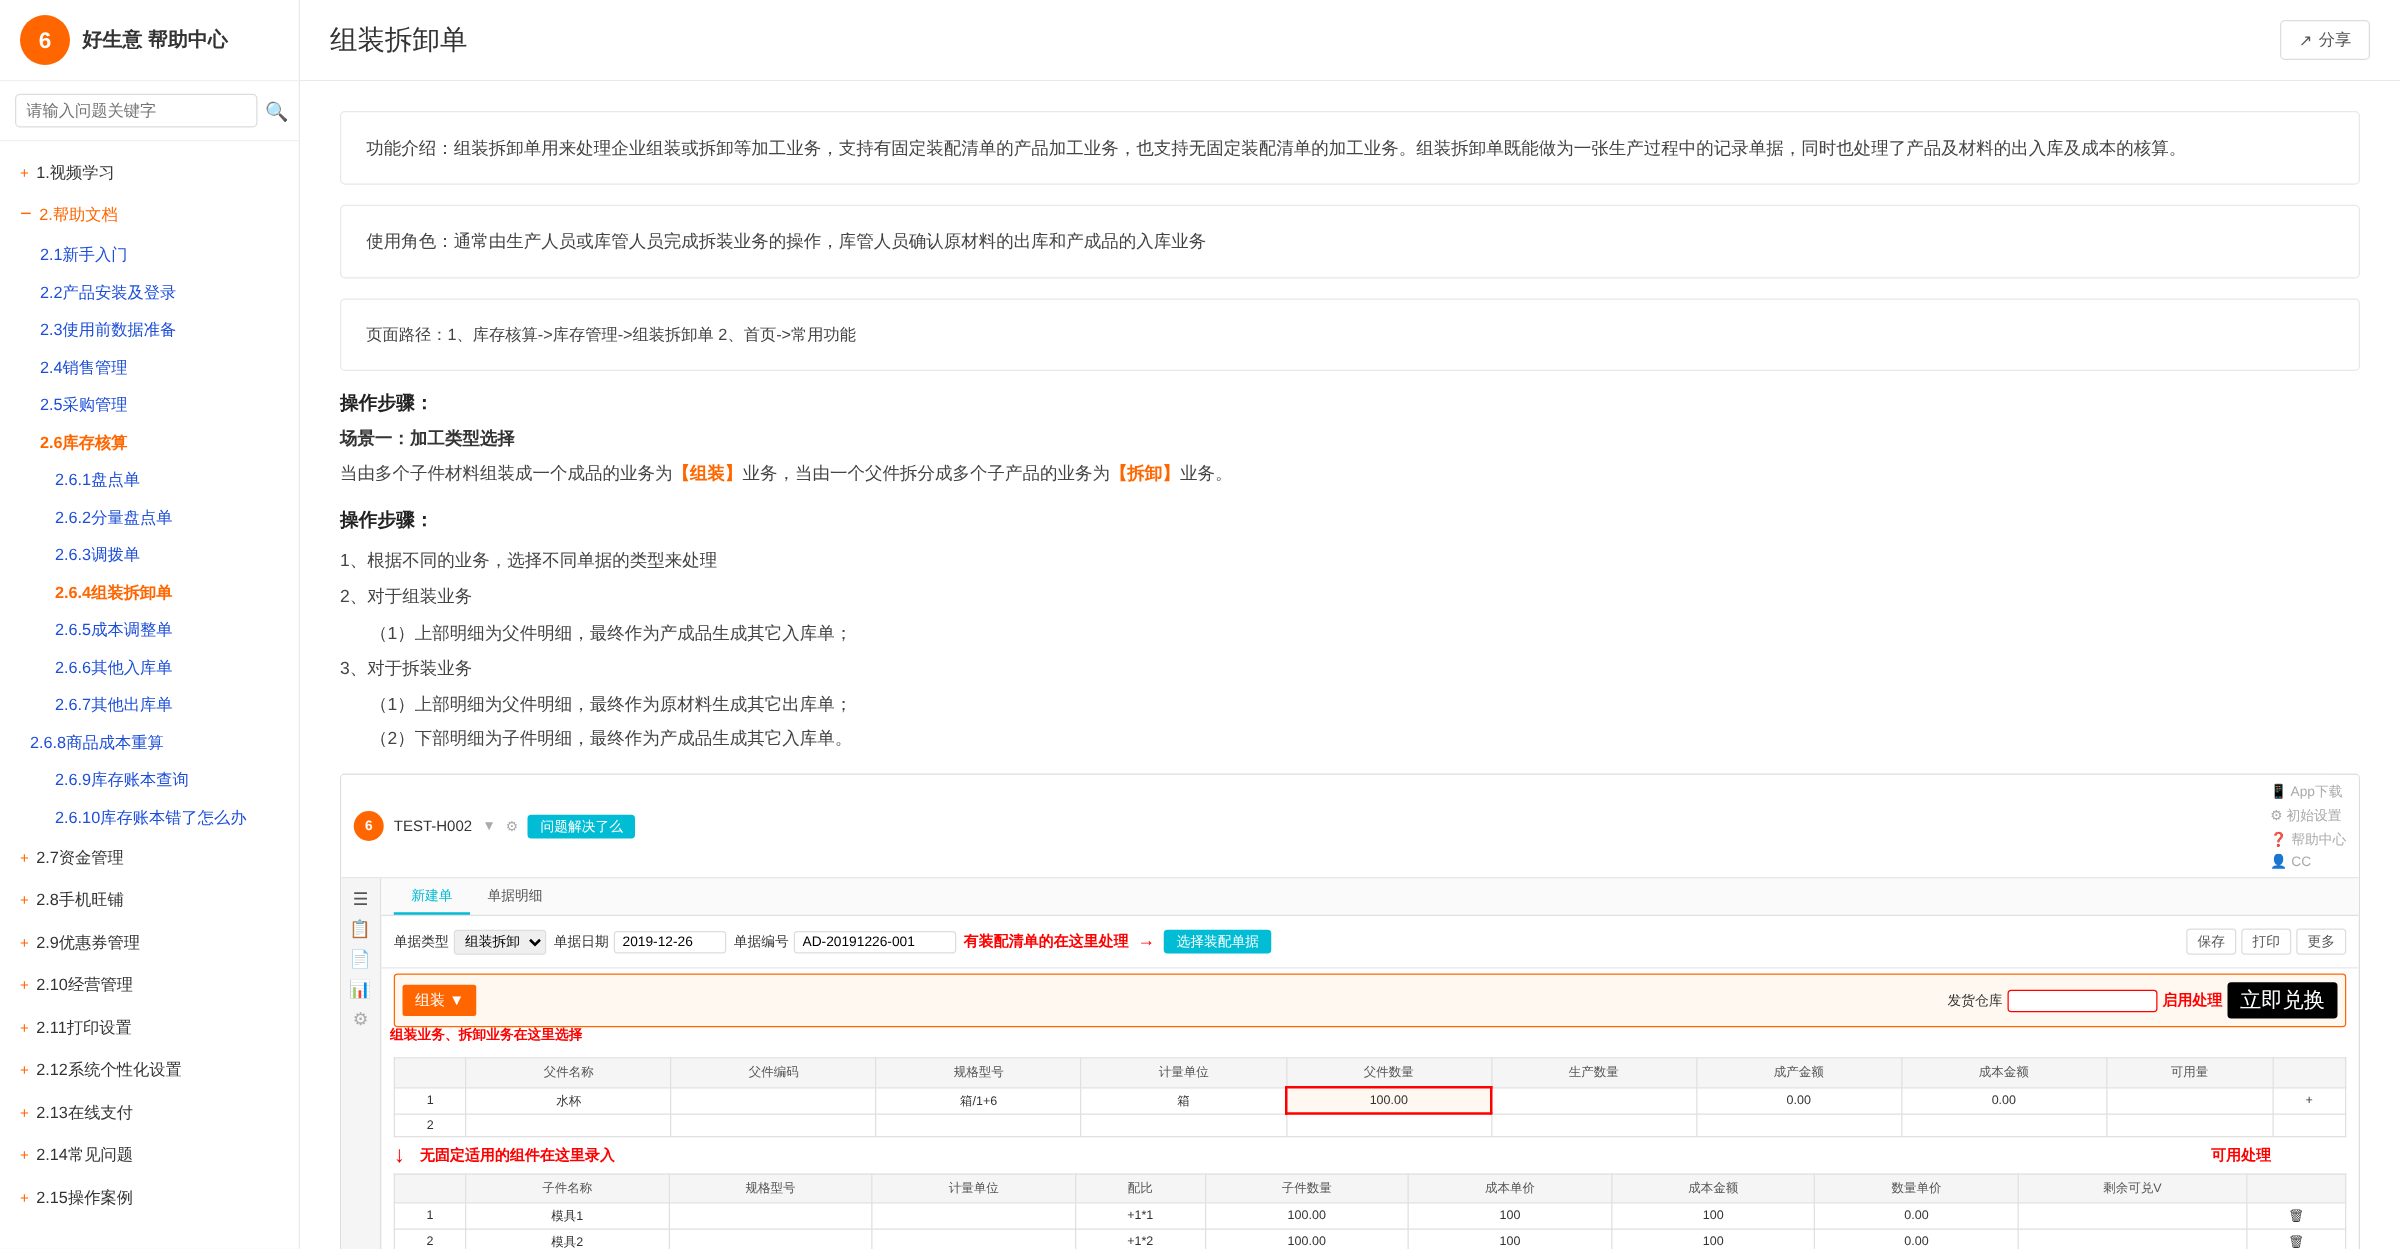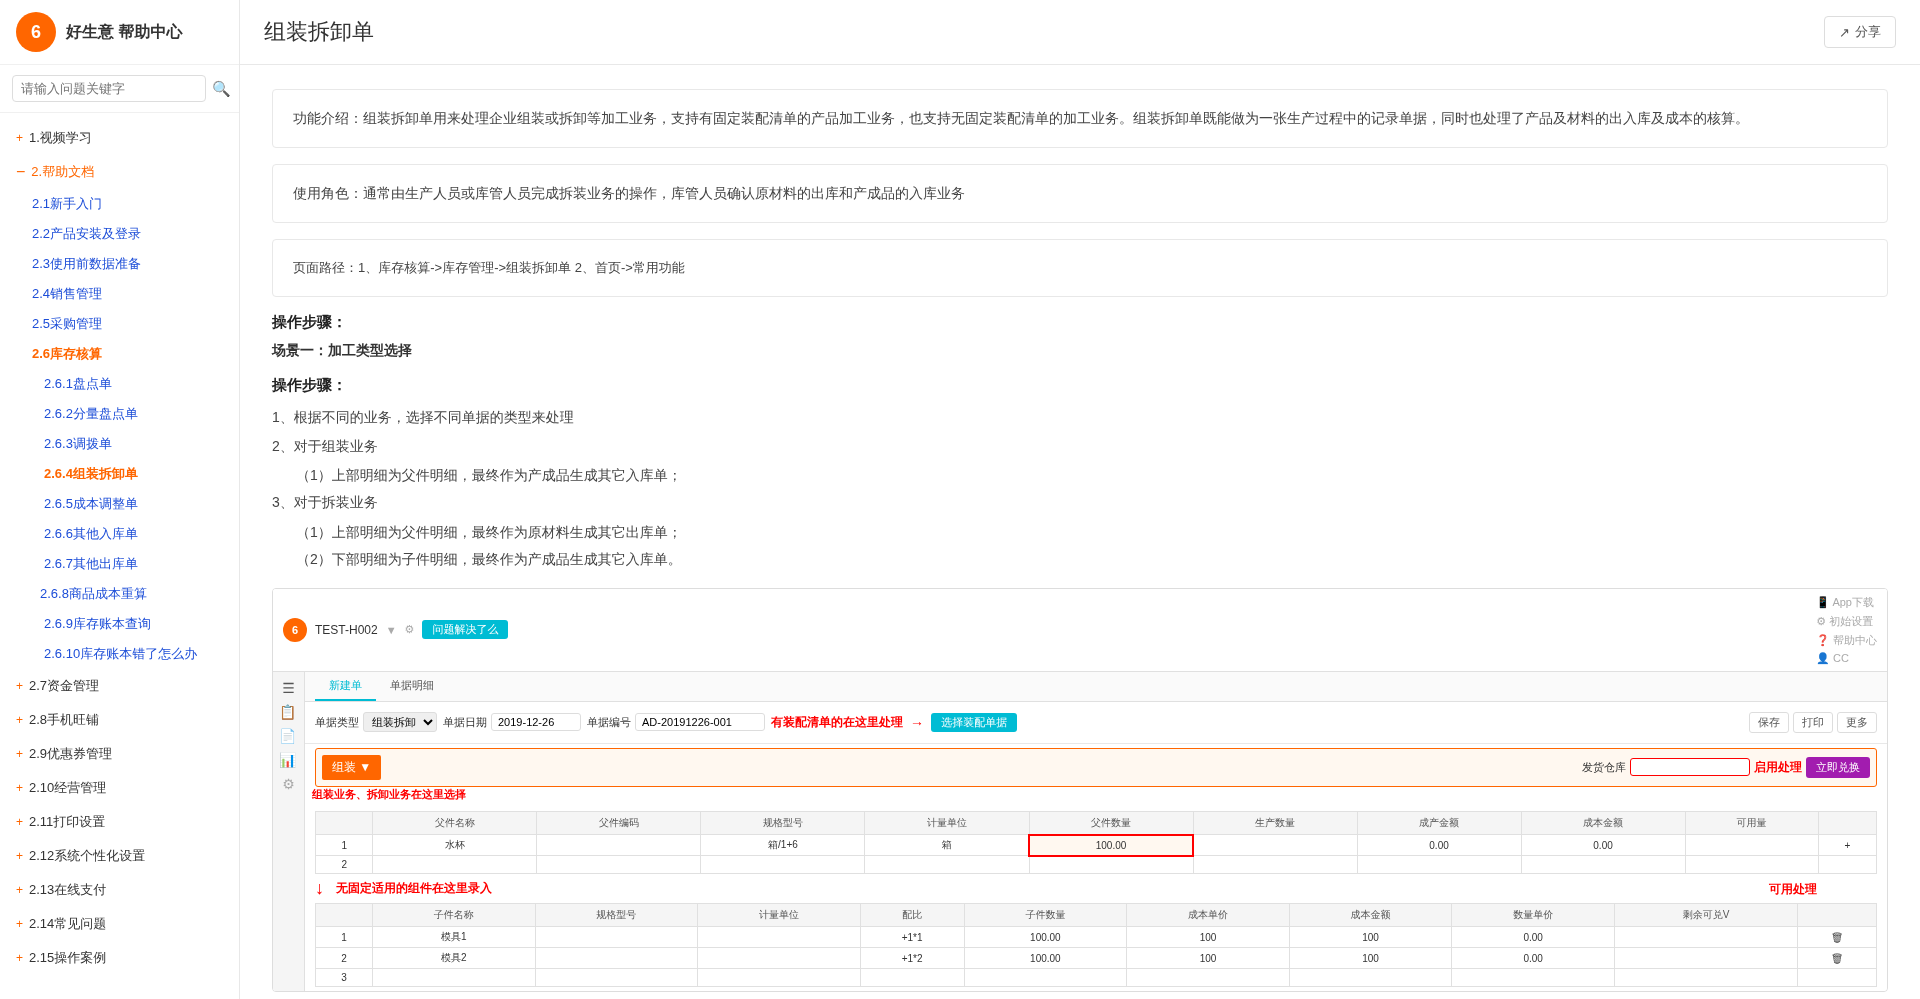--- a/index.html
+++ b/index.html
@@ -283,21 +283,21 @@
     <div class="nav-sub-item">2.4销售管理</div>
     <div class="nav-sub-item">2.5采购管理</div>
     <div class="nav-sub-item active" style="color:#f60;font-weight:600;">2.6库存核算</div>
     <div class="nav-sub-item" style="padding-left:44px;">2.6.1盘点单</div>
     <div class="nav-sub-item" style="padding-left:44px;">2.6.2分量盘点单</div>
     <div class="nav-sub-item" style="padding-left:44px;">2.6.3调拨单</div>
     <div class="nav-sub-item active" style="padding-left:44px;color:#f60;font-weight:600;">2.6.4组装拆卸单</div>
     <div class="nav-sub-item" style="padding-left:44px;">2.6.5成本调整单</div>
     <div class="nav-sub-item" style="padding-left:44px;">2.6.6其他入库单</div>
     <div class="nav-sub-item" style="padding-left:44px;">2.6.7其他出库单</div>
-    <div class="nav-sub-item" style="padding-left:40px;">2.6.8商品成本重算</div>
+    <div class="nav-sub-item" style="padding-left:24px;">2.6.8商品成本重算</div>
     <div class="nav-sub-item" style="padding-left:44px;">2.6.9库存账本查询</div>
     <div class="nav-sub-item" style="padding-left:44px;">2.6.10库存账本错了怎么办</div>
     <div class="nav-item">
       <span class="prefix">+</span>
       <span>2.7资金管理</span>
     </div>
     <div class="nav-item">
       <span class="prefix">+</span>
       <span>2.8手机旺铺</span>
     </div>
@@ -352,20 +352,23 @@
     </div>
 
     <div class="info-block path-block">
       <span>页面路径：1、库存核算-&gt;库存管理-&gt;组装拆卸单 2、首页-&gt;常用功能</span>
     </div>
 
     <div class="section-title">操作步骤：</div>
 
     <div class="sub-section-title">场景一：加工类型选择</div>
 
+    <div class="content-text">
+      当由多个子件材料组装成一个成品的业务为<span class="highlight">【组装】</span>业务，当由一个父件拆分成多个子产品的业务为<span class="highlight">【拆卸】</span>业务。
+    </div>
 
     <div class="section-title">操作步骤：</div>
 
     <div class="step-item">1、根据不同的业务，选择不同单据的类型来处理</div>
     <div class="step-item">2、对于组装业务</div>
     <div class="sub-step">（1）上部明细为父件明细，最终作为产成品生成其它入库单；</div>
     <div class="step-item">3、对于拆装业务</div>
     <div class="sub-step">（1）上部明细为父件明细，最终作为原材料生成其它出库单；</div>
     <div class="sub-step">（2）下部明细为子件明细，最终作为产成品生成其它入库单。</div>
 
@@ -436,21 +439,21 @@
                 <div style="position:relative;">
                   <div class="sim-orange-bar">组装 ▼</div>
                   <div style="position:absolute;bottom:-22px;left:-10px;color:#f00;font-size:11px;white-space:nowrap;font-weight:bold;">组装业务、拆卸业务在这里选择</div>
                 </div>
                 <div style="display:flex;align-items:center;gap:4px;margin-left:auto;">
                   <span>发货仓库</span>
                   <input class="sim-input red-border" type="text" style="width: 120px;">
                   <div style="position:relative;">
                     <span class="annotation-text">启用处理</span>
                   </div>
-                  <button style="background:#a21caf;color:#fff;border:none;padding:3px 10px;border-radius:3px;font-size:11px;cursor:pointer;">立即兑换</button>
+                  <button style="background:#000000;color:#fff;border:none;padding:3px 10px;border-radius:3px;font-size:17px;cursor:pointer;">立即兑换</button>
                 </div>
               </div>
             </div>
 
             <div style="height:16px;"></div>
 
             <div style="padding:4px 10px;position:relative;">
               <table class="sim-table">
                 <thead>
                   <tr>

